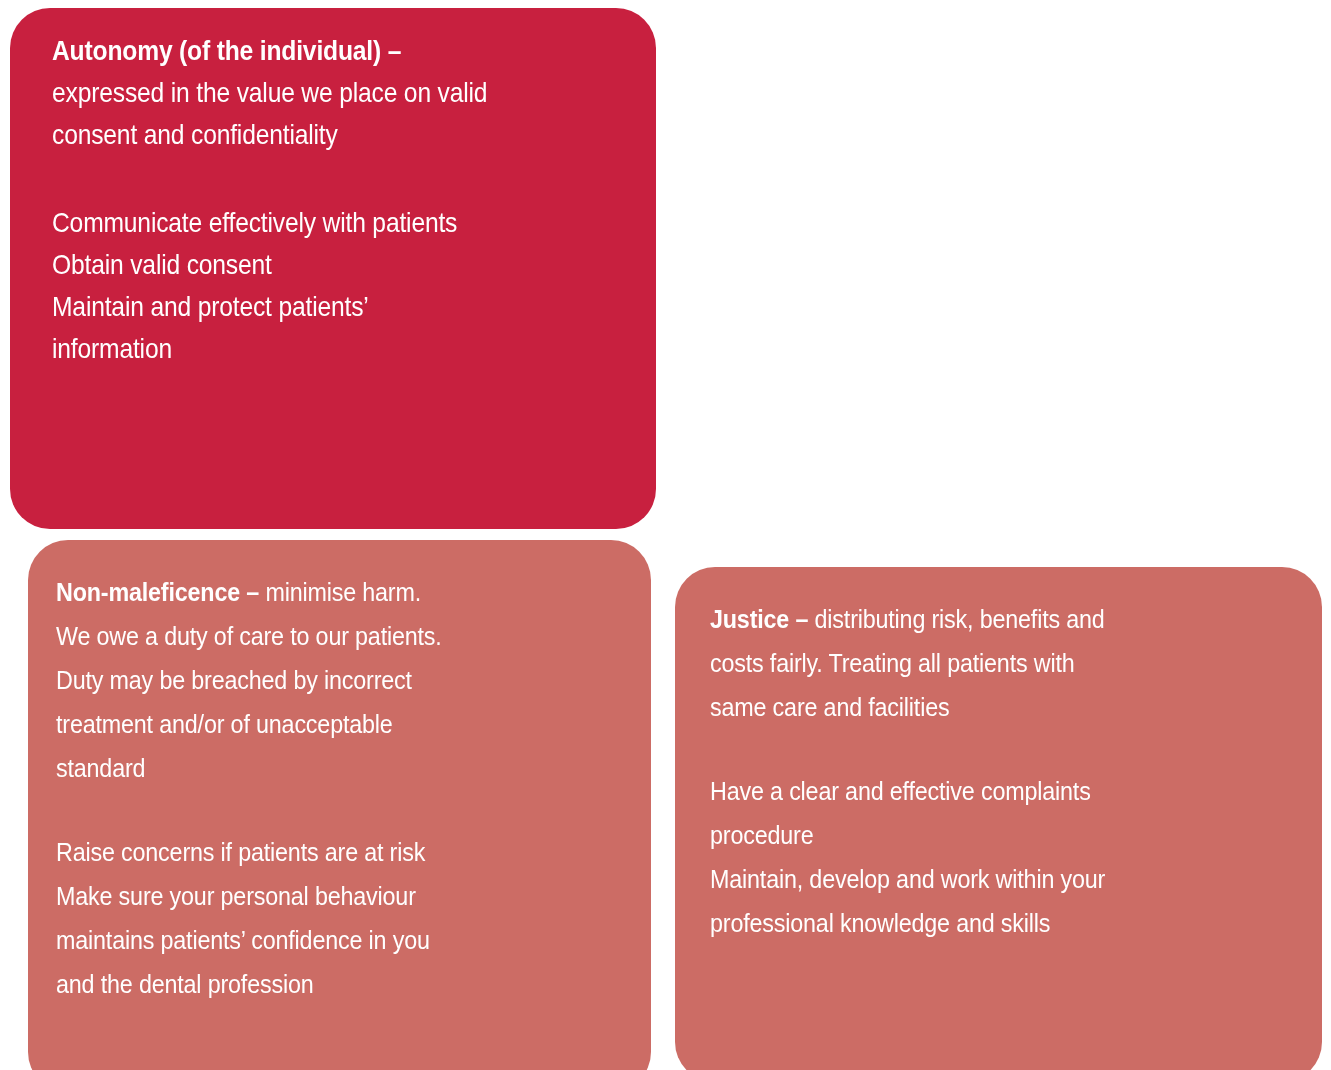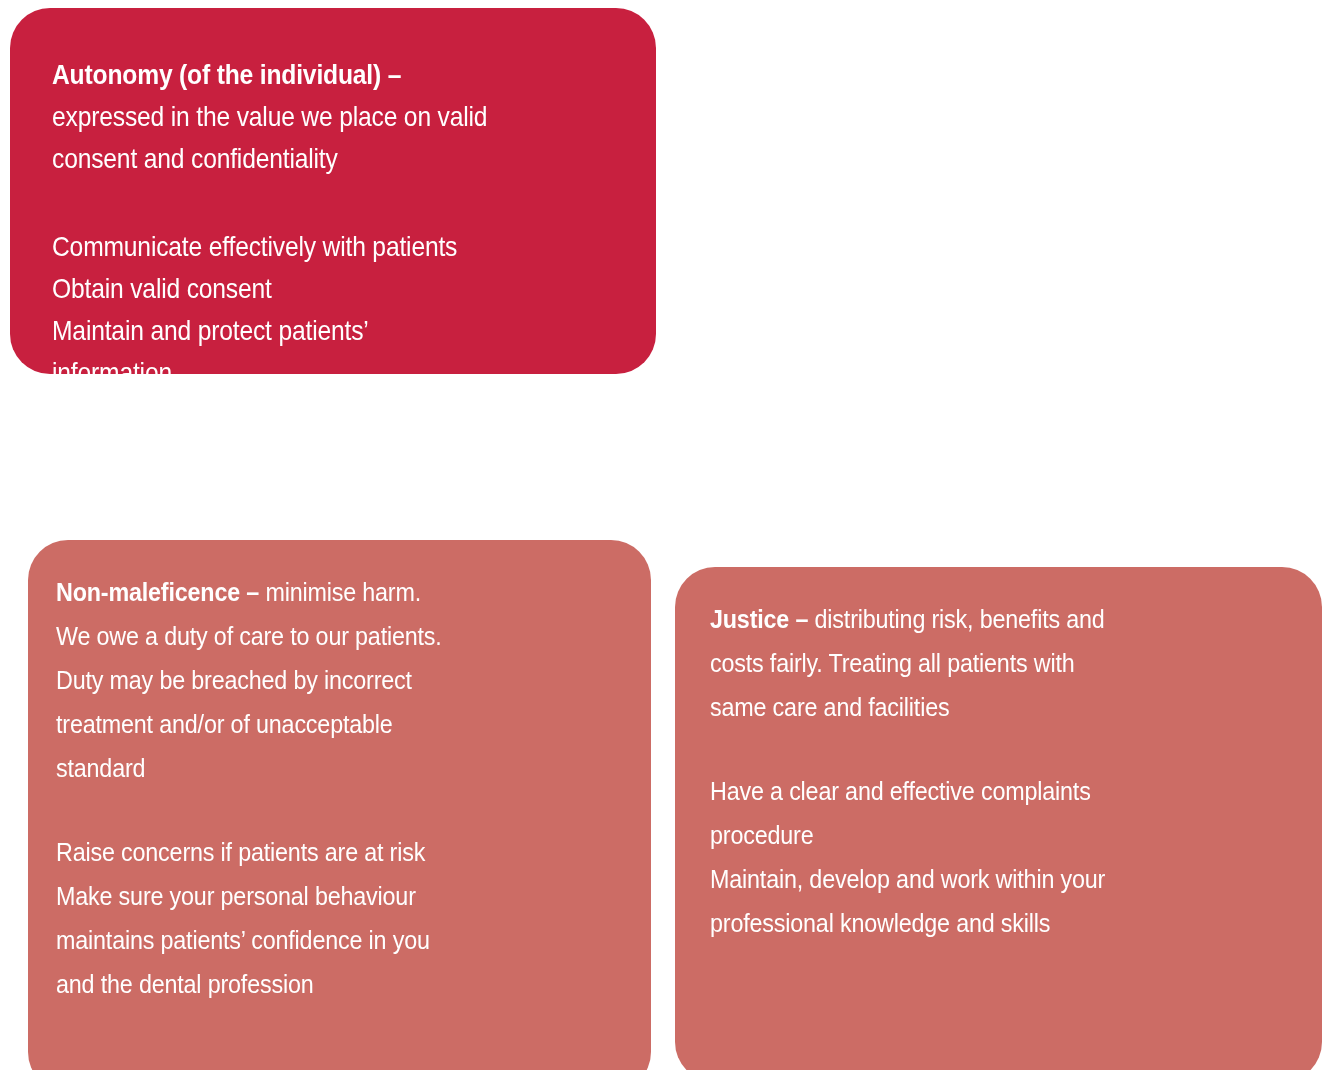--- a/index.html
+++ b/index.html
@@ -26,24 +26,24 @@
     overflow: hidden;
   }
   .quad-inner {
     display: block;
   }
   
   #quad-autonomy {
     left: 10px;
     top: 8px;
     width: 646px;
-    height: 366px;
+    height: 521px;
     background: #c8203f;
     border-radius: 40px;
-    padding: 46px 26px 20px 42px;
+    padding: 22px 26px 20px 42px;
   }
   
   #quad-beneficence {
     left: 672px;
     top: 8px;
     width: 650px;
     height: 521px;
     background: #c8203f;
     border-radius: 40px;
     padding: 55px 26px 20px 34px;

